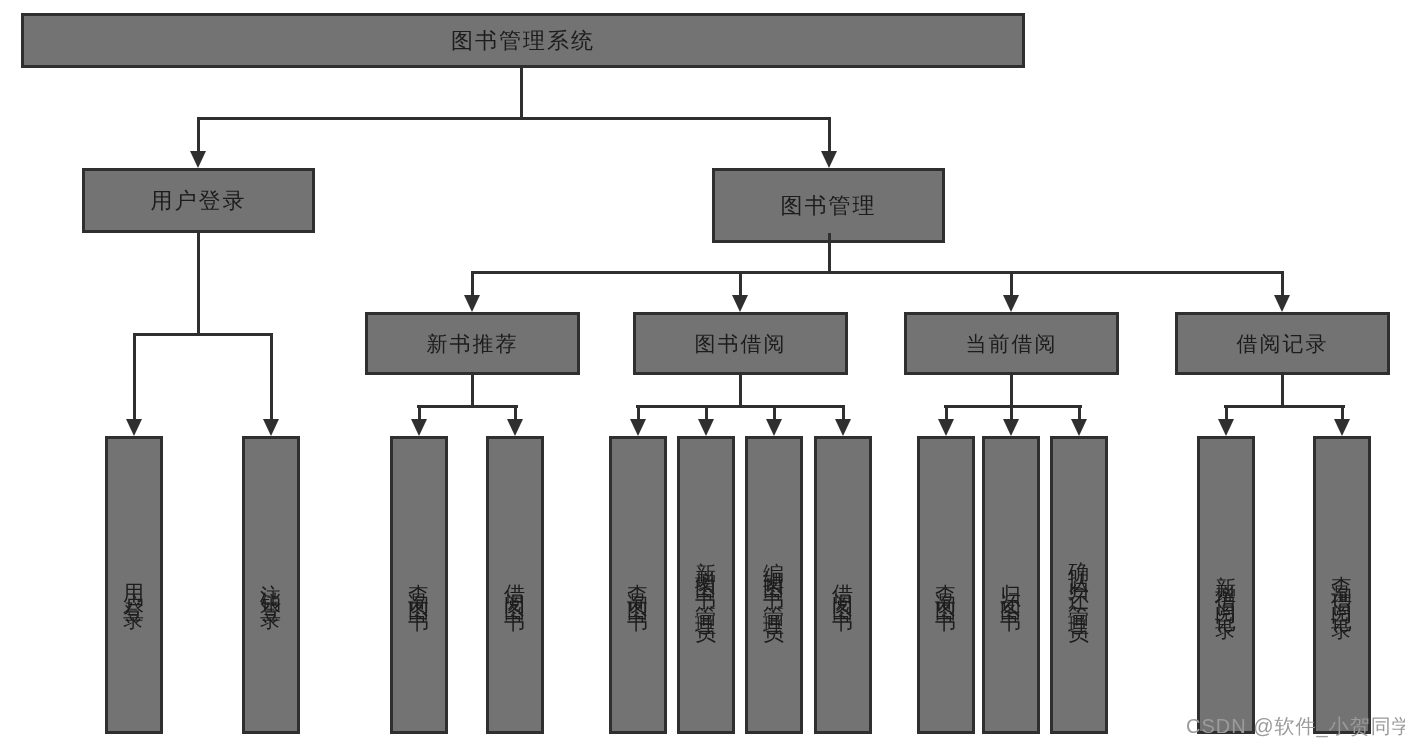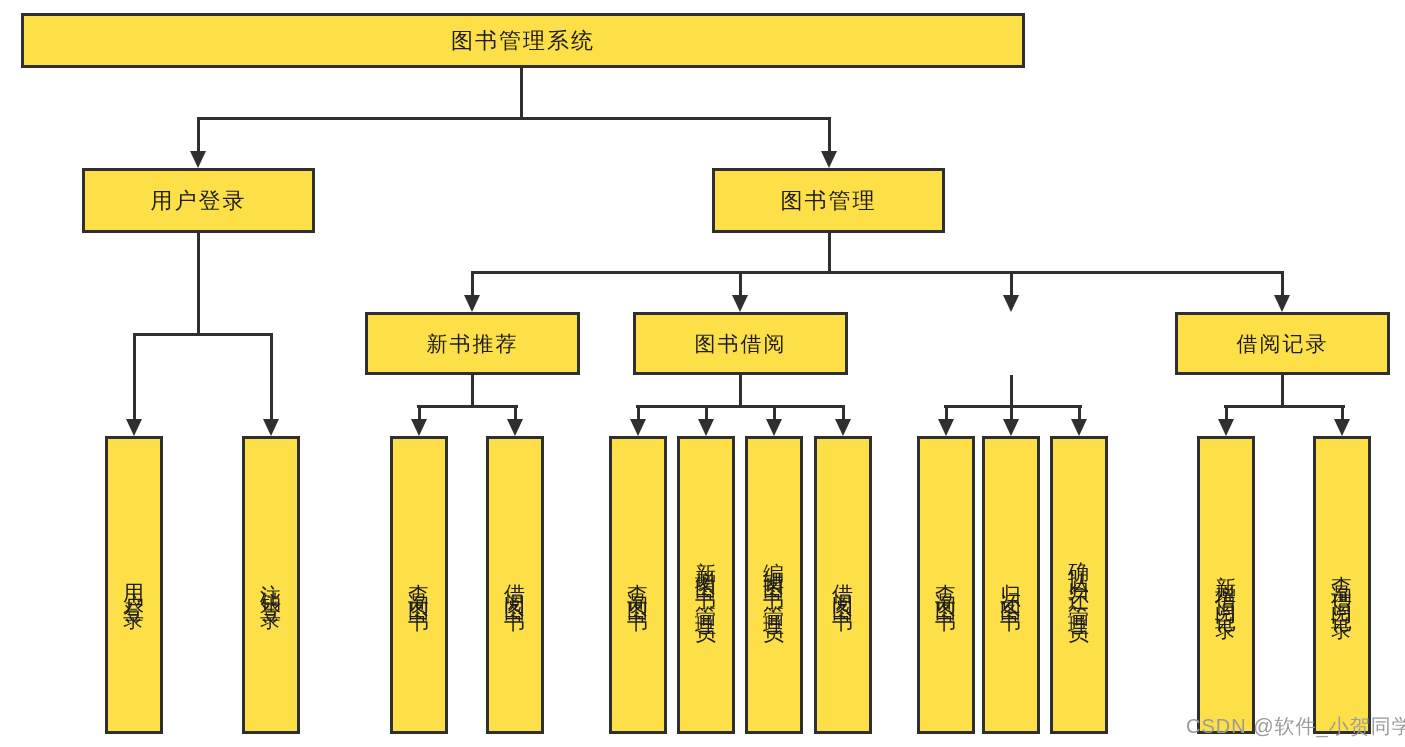--- a/index.html
+++ b/index.html
@@ -7,21 +7,21 @@
     position:relative;
     width:1405px; height:747px;
     background:#ffffff;
     font-family:"Liberation Sans", sans-serif;
     overflow:hidden;
   }
   .box {
     position:absolute;
     box-sizing:border-box;
     border:3px solid #2f2f2f;
-    background:#fde047;
+    background:#737373;
     display:flex;
     align-items:center;
     justify-content:center;
     color:#1c1c1c;
   }
   .hbox { font-size:22px; letter-spacing:2px; white-space:nowrap; }
   .vbox {
     writing-mode:vertical-rl;
     text-orientation:mixed;
     font-size:21px;
@@ -51,32 +51,35 @@
 <div id="canvas">
 
   <div class="box hbox" style="left:21px; top:13px; width:1004px; height:55px;">
     <span>图书管理系统</span>
   </div>
 
   <div class="box hbox" style="left:82px; top:168px; width:233px; height:65px;">
     <span>用户登录</span>
   </div>
 
-  <div class="box hbox" style="left:712px; top:168px; width:233px; height:65px;">
+  <div class="box hbox" style="left:712px; top:168px; width:233px; height:75px;">
     <span>图书管理</span>
   </div>
 
   <div class="box hbox" style="left:633px; top:312px; width:215px; height:63px; font-size:21px;">
     <span>图书借阅</span>
   </div>
 
   <div class="box hbox" style="left:365px; top:312px; width:215px; height:63px; font-size:21px;">
     <span>新书推荐</span>
   </div>
 
+  <div class="box hbox" style="left:904px; top:312px; width:215px; height:63px; font-size:21px;">
+    <span>当前借阅</span>
+  </div>
 
   <div class="box hbox" style="left:1175px; top:312px; width:215px; height:63px; font-size:21px;">
     <span>借阅记录</span>
   </div>
 
   <div class="box vbox" style="left:105px; top:436px; width:58px; height:298px;">
     <span>用户登录</span>
   </div>
   <div class="box vbox" style="left:242px; top:436px; width:58px; height:298px;">
     <span>注销登录</span>

